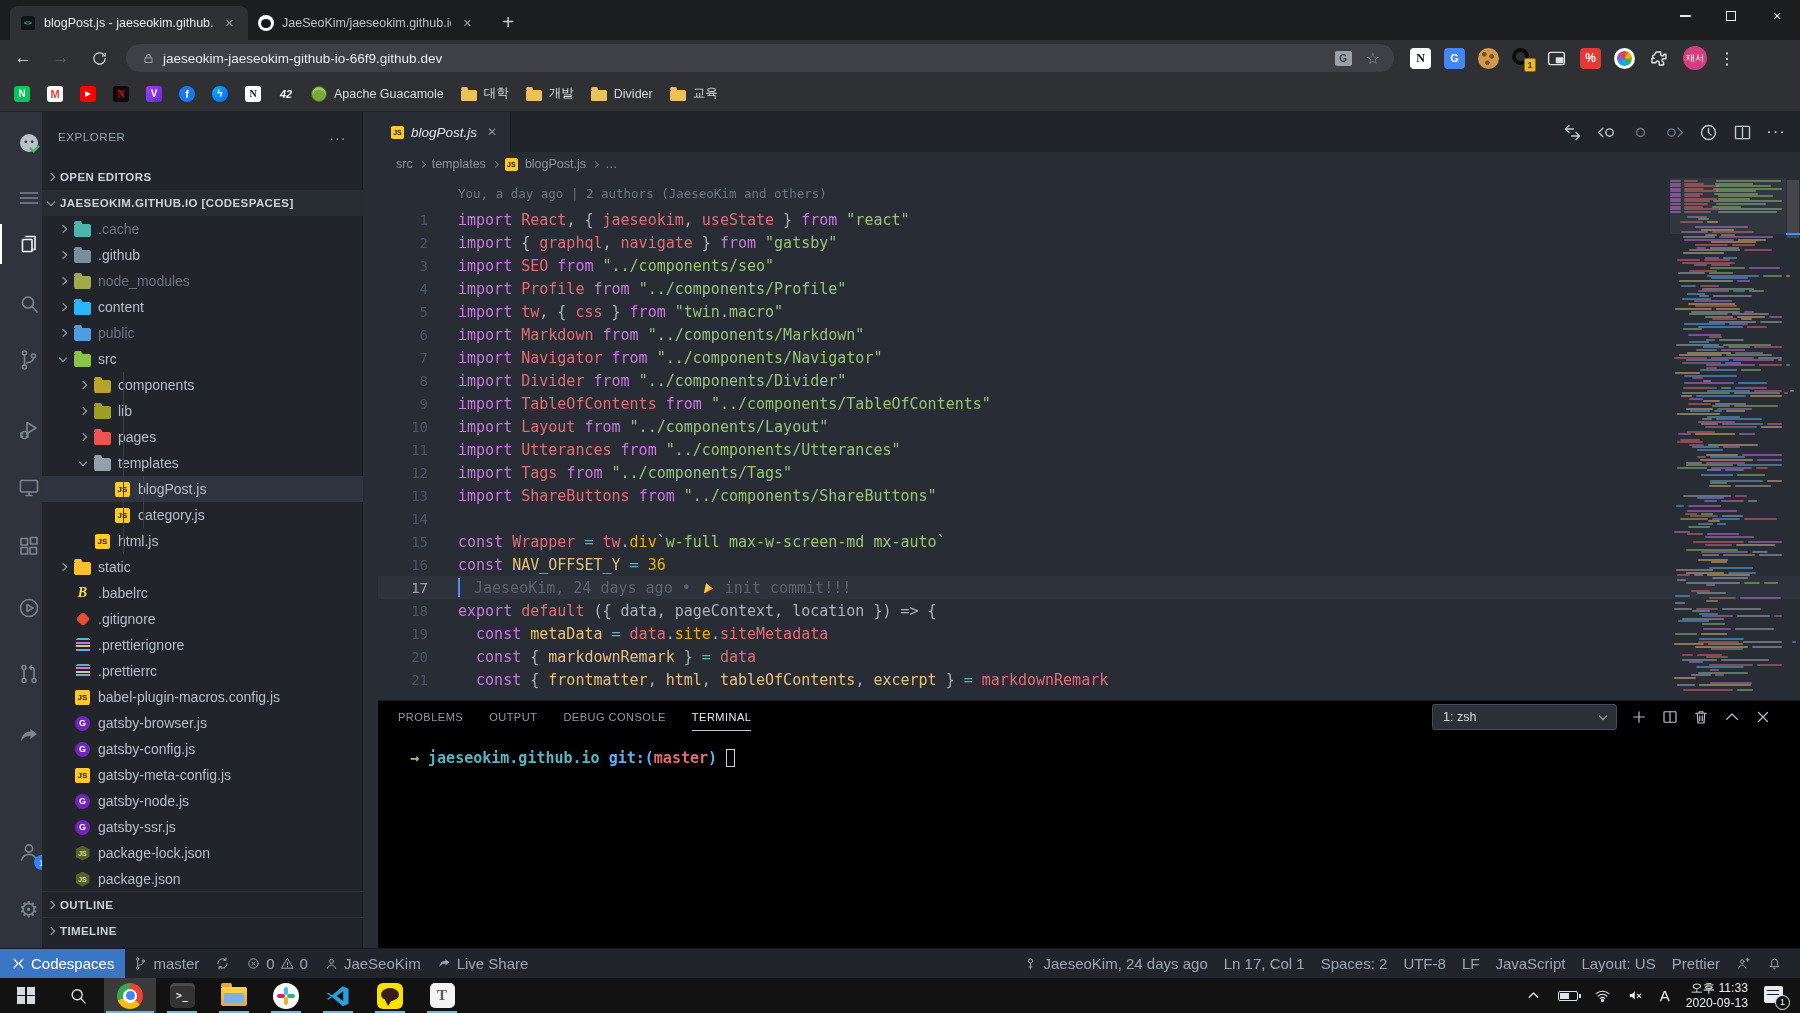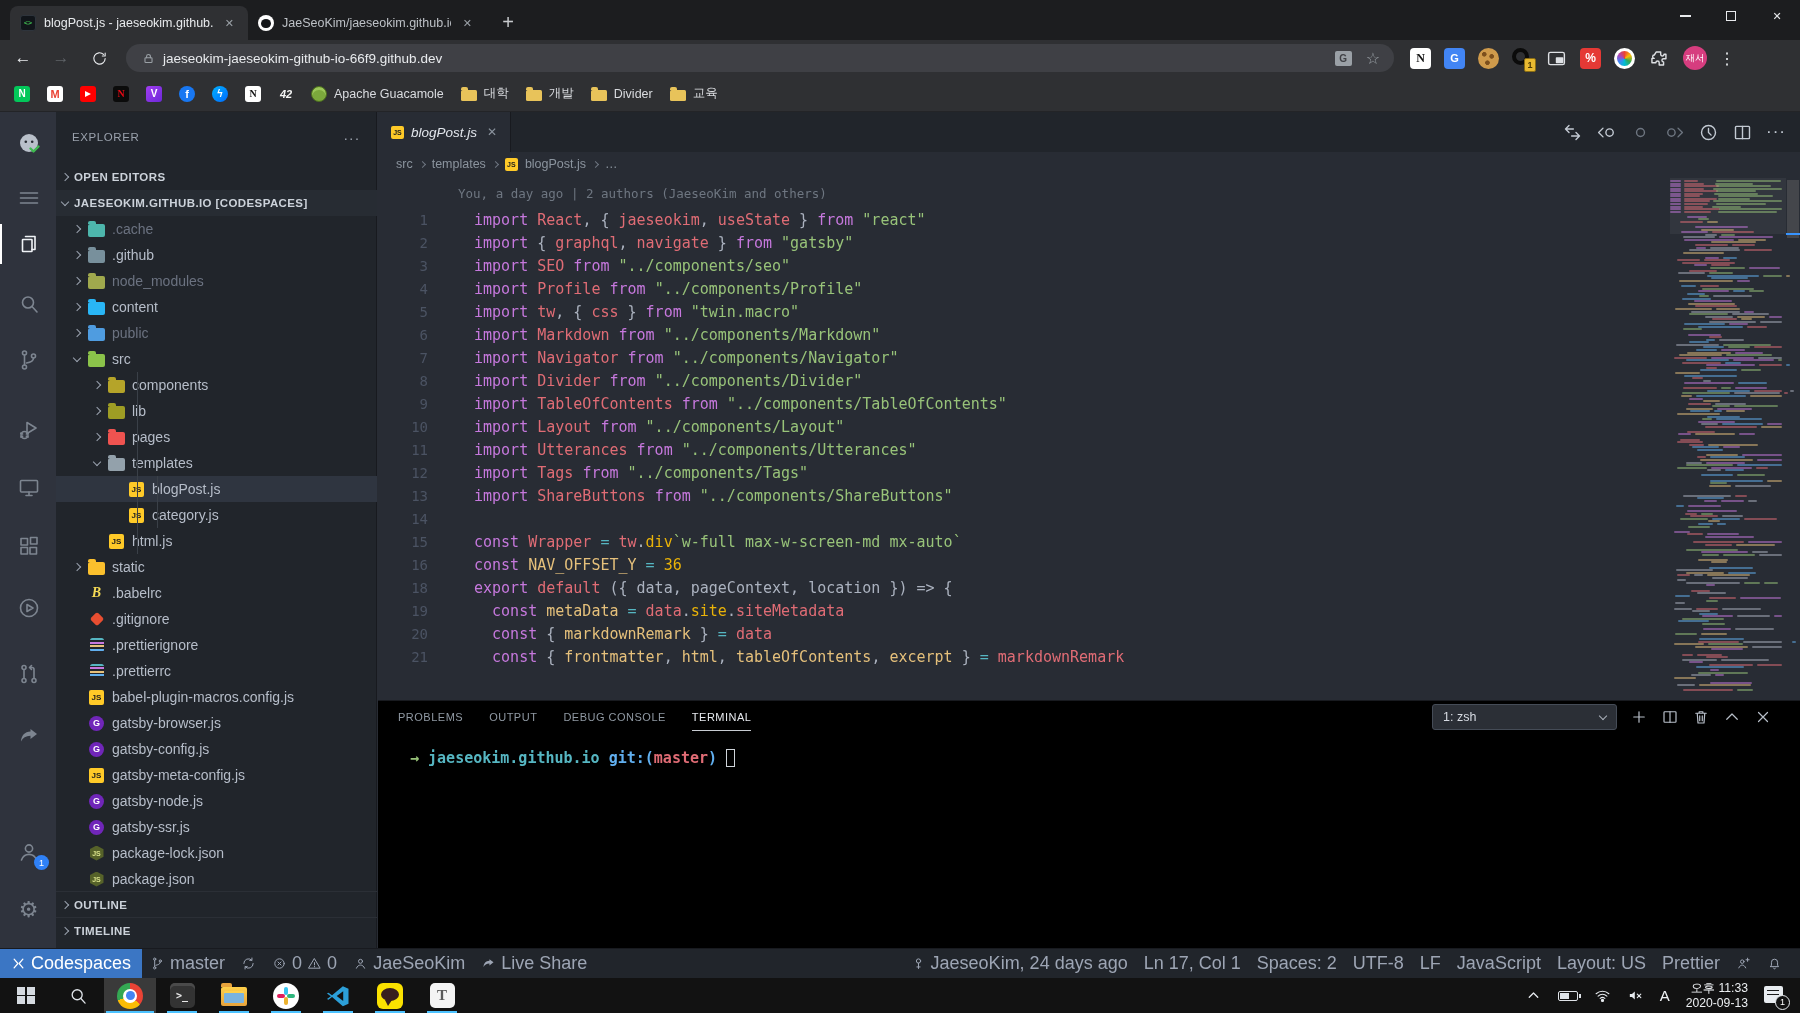--- a/index.html
+++ b/index.html
@@ -78,21 +78,21 @@
   
   .actbar{position:absolute;left:0;top:0;width:57px;height:836px;background:#2f333d;}
   .abit{position:absolute;left:0;width:57px;height:44px;display:flex;align-items:center;justify-content:center;color:#7d8590;}
   .abit svg{width:24px;height:24px;}
   .abit.active{color:#f0f3f7;}
   .abit.active::before{content:"";position:absolute;left:0;top:2px;width:2px;height:40px;background:#fff;}
   .abit .gearglyph{font-size:22px;}
   .abbadge{position:absolute;right:8px;bottom:4px;width:15px;height:15px;border-radius:50%;background:#2f81f7;color:#fff;font-size:9px;display:flex;align-items:center;justify-content:center;}
 
   
-  .sidebar{position:absolute;left:56px;top:0;width:321px;height:836px;background:#21252b;border-right:1px solid #181a1f;color:#abb2bf;}
+  .sidebar{position:absolute;left:42px;top:0;width:321px;height:836px;background:#21252b;border-right:1px solid #181a1f;color:#abb2bf;}
   .sb-title{height:50px;display:flex;align-items:center;padding:0 16px;font-size:11.5px;letter-spacing:.6px;color:#9aa1ac;}
   .sb-actions{margin-left:auto;color:#9aa1ac;font-size:15px;}
   .sb-sec{position:absolute;left:0;width:321px;height:26px;display:flex;align-items:center;font-size:11.5px;font-weight:bold;letter-spacing:.4px;color:#ccd2da;padding-left:6px;}
   .sb-sec .chev{margin-right:6px;}
   .chev{display:inline-block;width:6px;height:6px;border-right:1.4px solid #9aa2af;border-bottom:1.4px solid #9aa2af;transform:rotate(-45deg);}
   .chev.open{transform:rotate(45deg);margin-top:-3px;}
   #sec-open-editors{top:52px;}
   #sec-workspace{top:78px;background:#272c33;}
   #sec-outline{top:779px;border-top:1px solid #2b2f36;}
   #sec-timeline{top:805px;border-top:1px solid #2b2f36;}
@@ -129,21 +129,21 @@
   .breadcrumbs{height:24px;display:flex;align-items:center;padding-left:18px;font-size:12.5px;color:#8b949e;gap:7px;background:#282c34;}
   .bc-sep{width:5px;height:5px;border-right:1.2px solid #6e7681;border-bottom:1.2px solid #6e7681;transform:rotate(-45deg);margin-top:1px;}
   .minijs{width:13px;height:13px;background:#ffca28;color:#1c1c1c;font-size:7px;font-weight:bold;border-radius:2px;display:inline-flex;align-items:center;justify-content:center;}
   .codearea{position:relative;height:524px;overflow:hidden;font-family:"DejaVu Sans Mono",monospace;font-size:15px;}
   .codelens{position:absolute;left:80px;top:10px;font-size:12.5px;color:#6e7681;font-family:"DejaVu Sans Mono",monospace;}
   .codelines{position:absolute;left:0;top:32px;width:100%;}
   .ln{height:23px;display:flex;align-items:center;position:relative;}
   .lnum{width:64px;flex:0 0 64px;text-align:right;padding-right:14px;color:#4b5363;font-size:14px;}
   .ln.cur{background:rgba(153,187,255,.045);}
   .ln.cur .lnum{color:#9da5b3;}
-  .ltxt{white-space:pre;display:flex;align-items:center;margin-left:32px;}
+  .ltxt{white-space:pre;display:flex;align-items:center;margin-left:16px;}
   .ltxt span{white-space:pre;}
   .tk-kw{color:#c678dd;} .tk-id{color:#e06c75;} .tk-st{color:#98c379;} .tk-pu{color:#abb2bf;}
   .tk-fn{color:#eab308;} .tk-nu{color:#eab308;} .tk-va{color:#e5c07b;} .tk-op{color:#56b6c2;}
   .caret{width:2px;height:19px;background:#528bff;display:inline-block;}
   .blame{color:#5c6370;margin-left:14px;display:inline-flex;align-items:center;white-space:pre;}
   .party{width:10px;height:10px;display:inline-block;margin:0 3px;background:linear-gradient(135deg,#ffd24a 40%,#f2594b);clip-path:polygon(0 100%,38% 0,100% 62%);transform:rotate(-8deg);}
   .minimap{position:absolute;right:14px;top:4px;width:116px;height:514px;}
   .mmseg{position:absolute;height:2px;border-radius:1px;}
   .mmview{position:absolute;right:14px;top:2px;width:116px;height:56px;background:rgba(255,255,255,.05);}
   .edscroll{position:absolute;right:0;top:0;width:14px;height:524px;}
@@ -161,21 +161,21 @@
   .shellsel .chev{margin-left:auto;border-color:#aab1bb;}
   .pctrl .icn{width:18px;height:18px;}
   .termline{position:absolute;left:32px;top:48px;font-family:"DejaVu Sans Mono",monospace;font-size:15px;display:flex;align-items:center;white-space:pre;}
   .t-arrow{color:#98c379;font-weight:bold;}
   .t-cwd{color:#56b6c2;font-weight:bold;}
   .t-git{color:#61afef;font-weight:bold;}
   .t-branch{color:#e06c75;font-weight:bold;}
   .t-cursor{width:9px;height:18px;border:1px solid #cfd4da;margin-left:9px;display:inline-block;}
 
   
-  .statusbar{position:absolute;left:0;bottom:0;width:1800px;height:30px;background:#21252b;border-top:1px solid #181a1f;display:flex;align-items:stretch;color:#9da5b4;font-size:18px;}
+  .statusbar{position:absolute;left:0;bottom:0;width:1800px;height:30px;background:#21252b;border-top:1px solid #181a1f;display:flex;align-items:stretch;color:#9da5b4;font-size:15px;}
   .sbitem{display:flex;align-items:center;gap:5px;padding:0 8px;}
   .sbitem .icn{width:15px;height:15px;}
   .sbchip{background:#3b76c4;color:#fff;padding:0 11px;}
   .sbleft{display:flex;align-items:stretch;}
   .sbright{margin-left:auto;display:flex;align-items:stretch;padding-right:10px;}
 
   
   .taskbar{position:absolute;left:0;top:978px;width:1800px;height:35px;background:#121212;display:flex;align-items:stretch;}
   .tbit{width:52px;display:flex;align-items:center;justify-content:center;position:relative;}
   .tbit.active{background:#3a3a3a;}
@@ -720,20 +720,24 @@
                   <span class="lnum">14</span>
                   <span class="ltxt"></span>
                 </div>
                 <div class="ln">
                   <span class="lnum">15</span>
                   <span class="ltxt"><span class="tk-kw">const</span><span class="tk-pu"> </span><span class="tk-id">Wrapper</span><span class="tk-pu"> </span><span class="tk-op">=</span><span class="tk-pu"> </span><span class="tk-id">tw</span><span class="tk-pu">.</span><span class="tk-fn">div</span><span class="tk-st">`w-full max-w-screen-md mx-auto`</span></span>
                 </div>
                 <div class="ln">
                   <span class="lnum">16</span>
                   <span class="ltxt"><span class="tk-kw">const</span><span class="tk-pu"> </span><span class="tk-va">NAV_OFFSET_Y</span><span class="tk-pu"> </span><span class="tk-op">=</span><span class="tk-pu"> </span><span class="tk-nu">36</span></span>
+                </div>
+                <div class="ln cur">
+                  <span class="lnum">17</span>
+                  <span class="ltxt"><span class="caret"></span><span class="blame">JaeseoKim, 24 days ago • <span class="party"></span> init commit!!!</span></span>
                 </div>
                 <div class="ln">
                   <span class="lnum">18</span>
                   <span class="ltxt"><span class="tk-kw">export</span><span class="tk-pu"> </span><span class="tk-id">default</span><span class="tk-pu"> ({ data, pageContext, location }) =&gt; {</span></span>
                 </div>
                 <div class="ln">
                   <span class="lnum">19</span>
                   <span class="ltxt"><span class="tk-pu">  </span><span class="tk-kw">const</span><span class="tk-pu"> </span><span class="tk-va">metaData</span><span class="tk-pu"> </span><span class="tk-op">=</span><span class="tk-pu"> </span><span class="tk-id">data</span><span class="tk-pu">.</span><span class="tk-fn">site</span><span class="tk-pu">.</span><span class="tk-id">siteMetadata</span></span>
                 </div>
                 <div class="ln">

